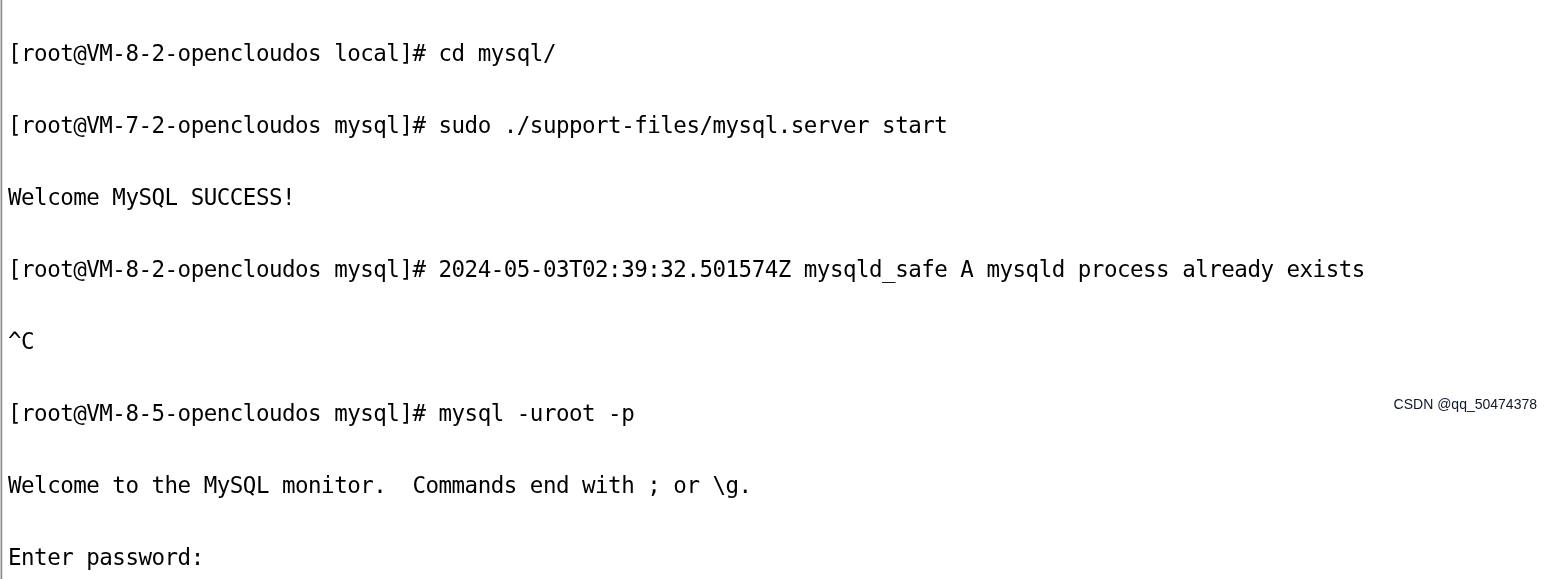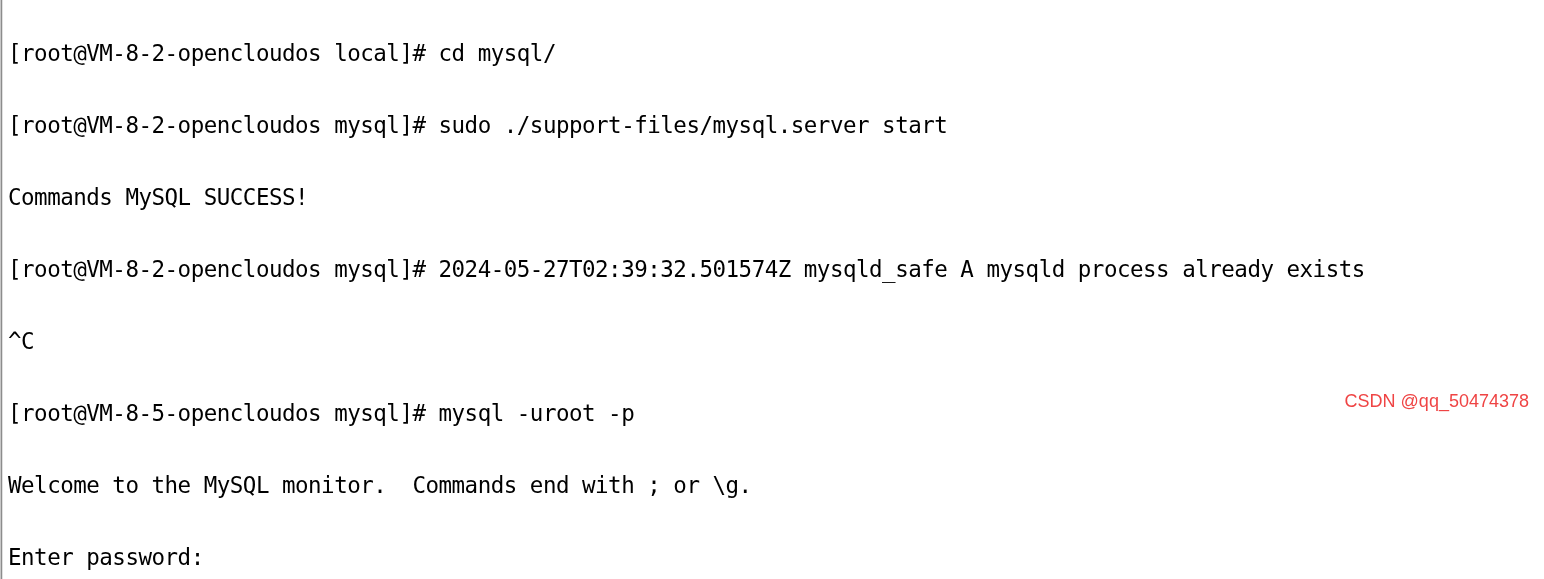--- a/index.html
+++ b/index.html
@@ -41,37 +41,37 @@
       color: #000000;
       white-space: pre;
       letter-spacing: -0.5px;
     }
     .terminal-line {
       display: block;
       height: 24px;
     }
     .watermark {
       position: absolute;
-      right: 15px;
+      right: 7px;
       bottom: 9px;
       font-family: "Liberation Sans", sans-serif;
-      font-size: 18px;
-      color: #ef4444;
+      font-size: 14px;
+      color: #0f172a;
     }
   </style>
 </head>
 <body>
 
 <div class="terminal-window">
   <div class="left-border"></div>
   <div class="terminal-output">
     <span class="terminal-line">[root@VM-8-2-opencloudos local]# cd mysql/</span>
-    <span class="terminal-line">[root@VM-8-2-opencloudos mysql]# sudo ./support-files/mysql.server start</span>
-    <span class="terminal-line">Commands MySQL SUCCESS!</span>
-    <span class="terminal-line">[root@VM-8-2-opencloudos mysql]# 2024-05-27T02:39:32.501574Z mysqld_safe A mysqld process already exists</span>
+    <span class="terminal-line">[root@VM-7-2-opencloudos mysql]# sudo ./support-files/mysql.server start</span>
+    <span class="terminal-line">Welcome MySQL SUCCESS!</span>
+    <span class="terminal-line">[root@VM-8-2-opencloudos mysql]# 2024-05-03T02:39:32.501574Z mysqld_safe A mysqld process already exists</span>
     <span class="terminal-line">^C</span>
     <span class="terminal-line">[root@VM-8-5-opencloudos mysql]# mysql -uroot -p</span>
     <span class="terminal-line">Welcome to the MySQL monitor.  Commands end with ; or \g.</span>
     <span class="terminal-line">Enter password:</span>
     
     
     
     
     
     

